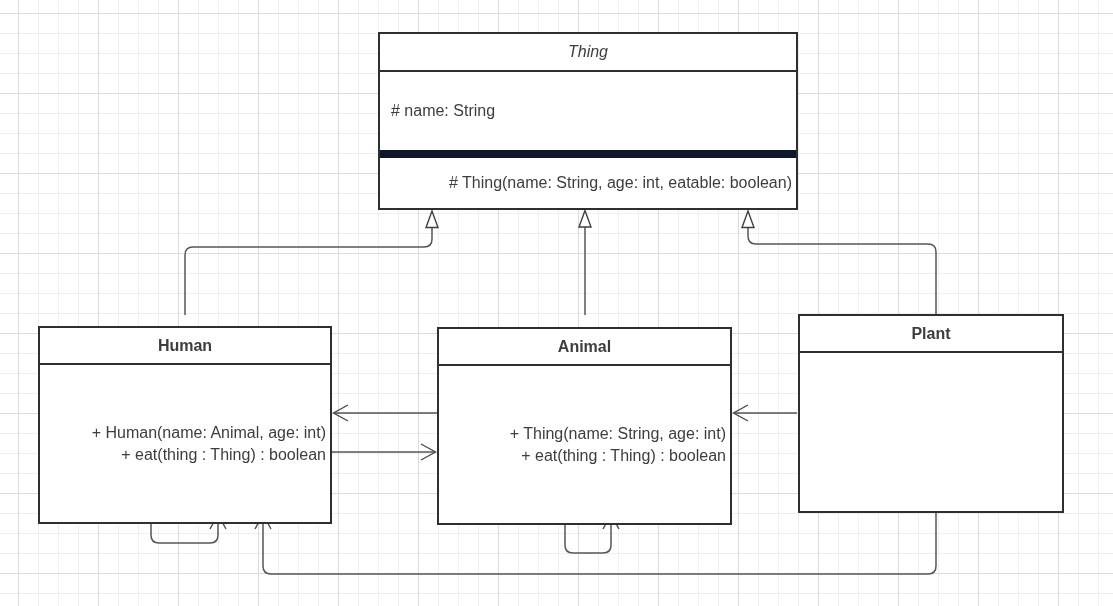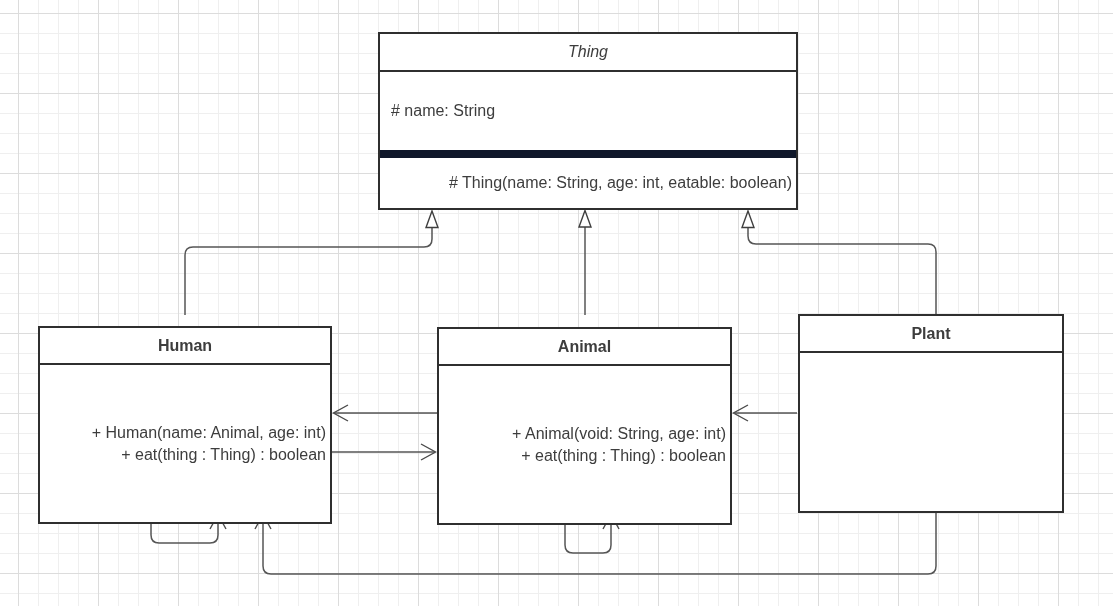--- a/index.html
+++ b/index.html
@@ -155,21 +155,21 @@
     <div class="uml-title">Human</div>
     <div class="compartment grow">
       <div class="member">+ Human(name: Animal, age: int)</div>
       <div class="member">+ eat(thing : Thing) : boolean</div>
     </div>
   </div>
 
   <div class="uml-class" style="left:437px; top:315px; width:295px; height:198px;margin-top:12px;">
     <div class="uml-title">Animal</div>
     <div class="compartment grow">
-      <div class="member">+ Animal(void: String, age: int)</div>
+      <div class="member">+ Thing(name: String, age: int)</div>
       <div class="member">+ eat(thing : Thing) : boolean</div>
     </div>
   </div>
 
   <div class="uml-class" style="left:798px; top:314px; width:266px; height:199px;">
     <div class="uml-title">Plant</div>
     <div class="compartment grow">
     </div>
   </div>
 

